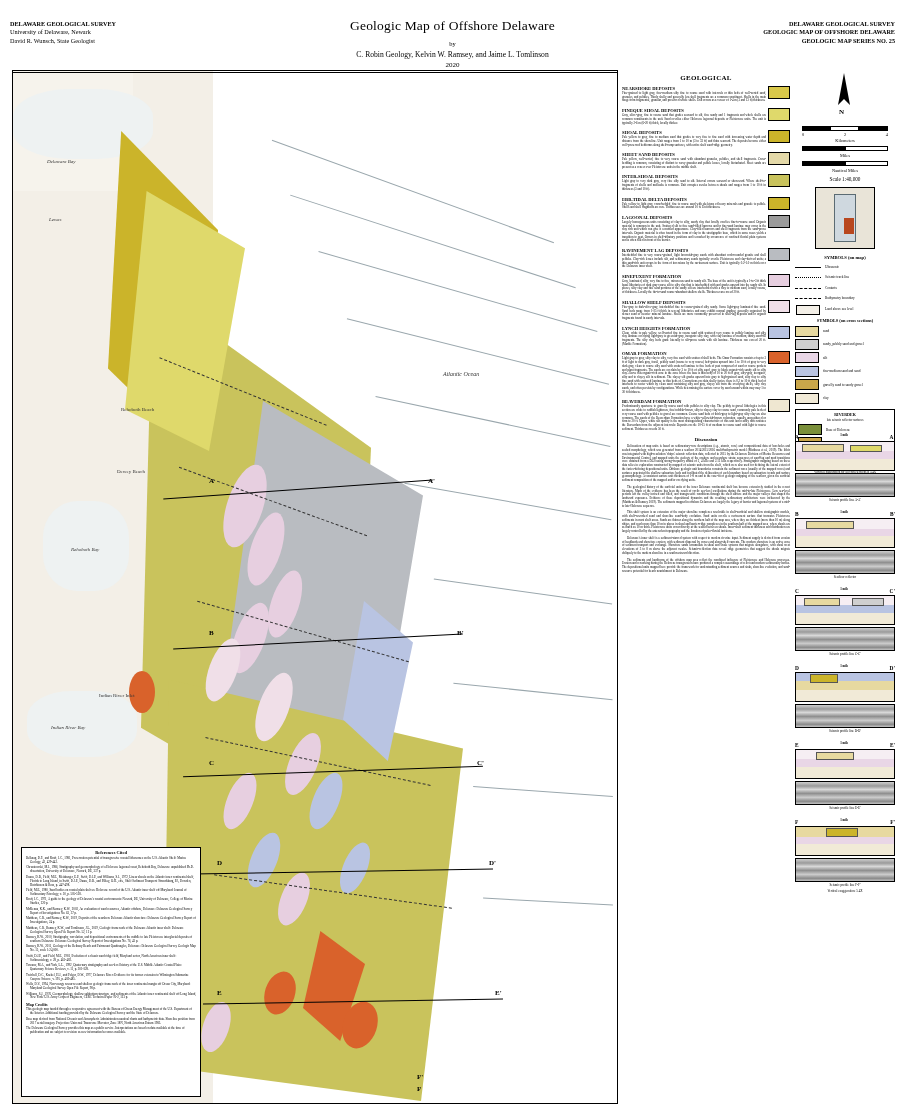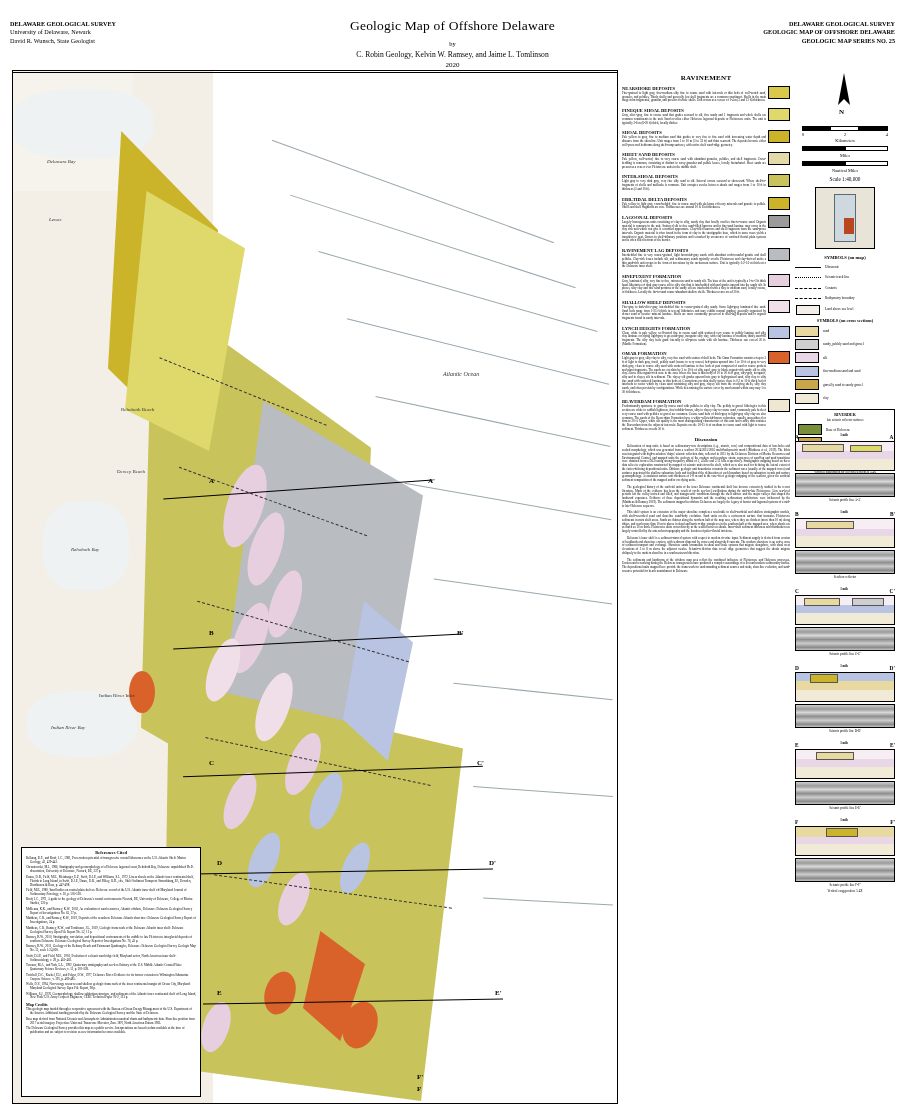--- a/index.html
+++ b/index.html
@@ -246,21 +246,21 @@
         <div class="sub">Map Credits</div>
         <p>This geologic map funded through a cooperative agreement with the Bureau of Ocean Energy Management of the U.S. Department of the Interior. Additional funding provided by the Delaware Geological Survey and the State of Delaware.</p>
         <p>Base map derived from National Oceanic and Atmospheric Administration nautical charts and bathymetric data. Shoreline position from 2017 aerial imagery. Projection: Universal Transverse Mercator, Zone 18N, North American Datum 1983.</p>
         <p>The Delaware Geological Survey provides this map as a public service. Interpretations are based on data available at the time of publication and are subject to revision as new information becomes available.</p>
       </div>
 
     </div>
   </div>
 
   <div class="expl">
-    <h3>RAVINEMENT</h3>
+    <h3>GEOLOGICAL</h3>
 
     <div class="unit">
       <div class="swatch" style="background:#d9c84a;"></div>
       <div class="uname">NEARSHORE DEPOSITS</div>
       <div class="utext">Fine-grained to light gray, fine-medium silty fine to coarse sand with intervals or thin beds of well-sorted sand, granules, and pebbles. Thinly shelly and generally less shell fragments are a common constituent. Shells in the main range from fragmental, granular, and preserved whole shells. Unit occurs as a veneer of 1-4 m (3 and 13 ft) thickness.</div>
     </div>
     <div class="unit">
       <div class="swatch" style="background:#dfd96b;"></div>
       <div class="uname">FINEQUE SHOAL DEPOSITS</div>
       <div class="utext">Gray, olive-gray, fine to coarse sand that grades seaward to silt, fine sandy and 1 fragments and whole shells are common constituents in the unit. Sand overlies either Holocene lagoonal deposits or Pleistocene units. The unit is typically 2-6 m (6-20 ft) thick, locally thicker.</div>

